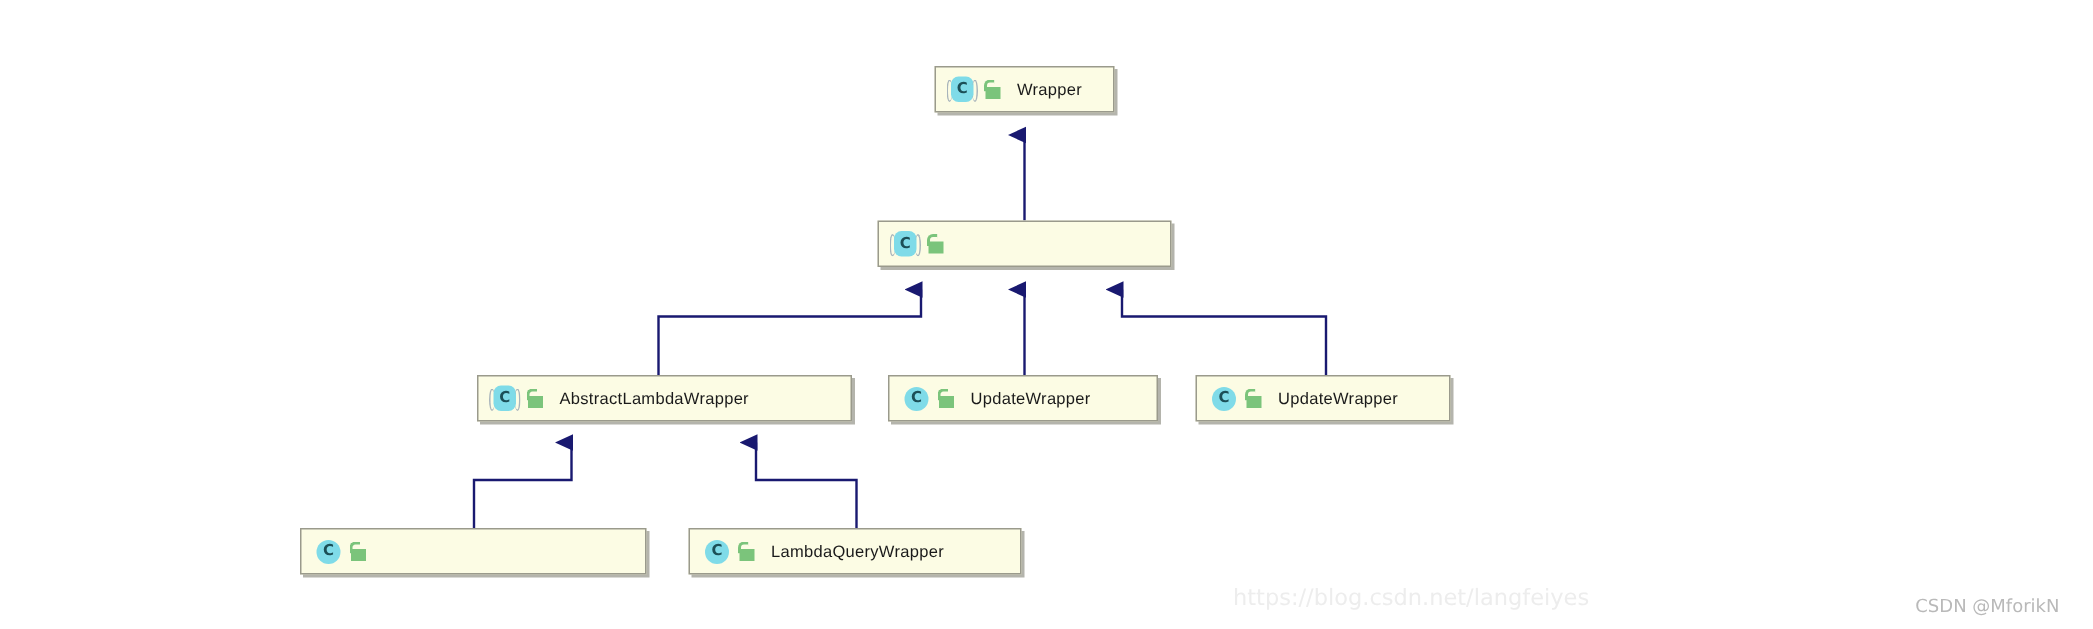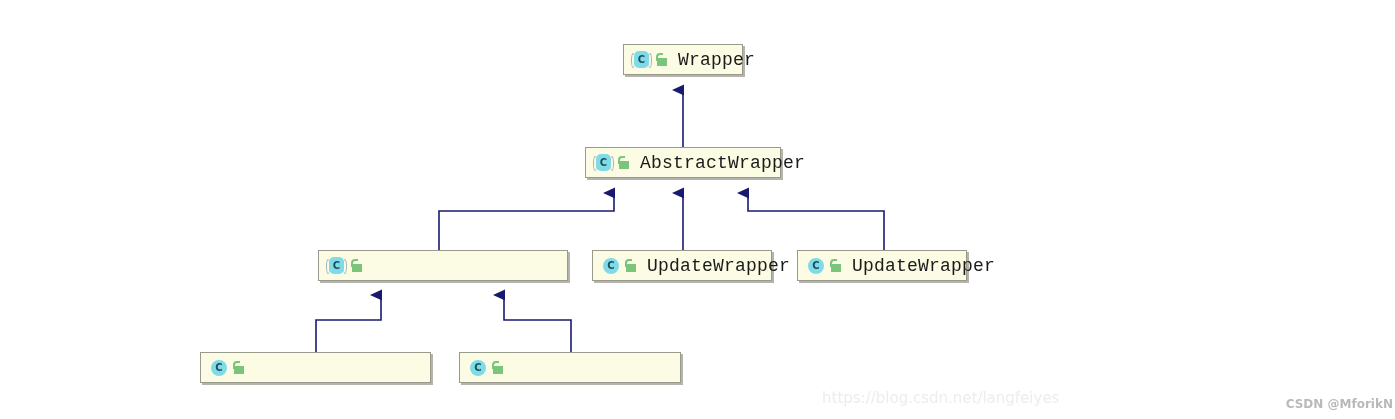--- a/index.html
+++ b/index.html
@@ -31,22 +31,22 @@
     align-items: center;
     background: #fcfce4;
     border: 1px solid #9a9a8c;
     box-shadow: 2px 2px 0 0 #b4b4ac;
     padding: 0 12px 0 9px;
     height: 31px;
     white-space: nowrap;
     z-index: 2;
   }
   .node-label {
-    font-family: Liberation Mono, monospace;
-    font-size: 18px;
+    font-family: Liberation Sans, sans-serif;
+    font-size: 11px;
     color: #1a1a1a;
     letter-spacing: 0.2px;
     margin-left: 10px;
   }
   
   .icon-class {
     position: relative;
     width: 17px;
     height: 19px;
     flex: 0 0 auto;
@@ -129,28 +129,27 @@
     left: 822px;
     top: 389px;
     font-family: "DejaVu Sans", "Liberation Sans", sans-serif;
     font-size: 15px;
     color: #ededed;
     white-space: nowrap;
     z-index: 1;
   }
   .watermark-corner {
     position: absolute;
-    right: 2px;
+    right: 22px;
     top: 397px;
     font-family: "DejaVu Sans", "Liberation Sans", sans-serif;
     font-size: 12px;
     color: #b9b9b9;
     white-space: nowrap;
     z-index: 1;
-    font-weight: bold;
   }
 </style>
 </head>
 <body>
 
 <div id="canvas">
 
   <svg id="edge-layer" viewBox="0 0 1395 419" width="1395" height="419" xmlns="http://www.w3.org/2000/svg">
     <defs>
       <marker id="uml-arrow" viewBox="0 0 12 12" refX="6" refY="11" markerWidth="12" markerHeight="12" orient="auto-start-reverse" markerUnits="userSpaceOnUse">
@@ -186,31 +185,31 @@
   </div>
 
   <div class="uml-node" style="left:585px; top:147px; width:196px;">
     <span class="icon-class abstract">
       <span class="badge">C</span>
     </span>
     <span class="icon-lock">
       <span class="lock-shackle"></span>
       <span class="lock-body"></span>
     </span>
-    <span class="node-label">AbstractWrapper</span>
   </div>
 
   <div class="uml-node" style="left:318px; top:250px; width:250px;">
     <span class="icon-class abstract">
       <span class="badge">C</span>
     </span>
     <span class="icon-lock">
       <span class="lock-shackle"></span>
       <span class="lock-body"></span>
     </span>
+    <span class="node-label">AbstractLambdaWrapper</span>
   </div>
 
   <div class="uml-node" style="left:592px; top:250px; width:180px;">
     <span class="icon-class concrete">
       <span class="badge">C</span>
     </span>
     <span class="icon-lock">
       <span class="lock-shackle"></span>
       <span class="lock-body"></span>
     </span>
@@ -239,18 +238,19 @@
   </div>
 
   <div class="uml-node" style="left:459px; top:352px; width:222px;">
     <span class="icon-class concrete">
       <span class="badge">C</span>
     </span>
     <span class="icon-lock">
       <span class="lock-shackle"></span>
       <span class="lock-body"></span>
     </span>
+    <span class="node-label">LambdaQueryWrapper</span>
   </div>
 
   <div class="watermark-center">https://blog.csdn.net/langfeiyes</div>
   <div class="watermark-corner">CSDN @MforikN</div>
 
 </div>
 
 </body></html>

